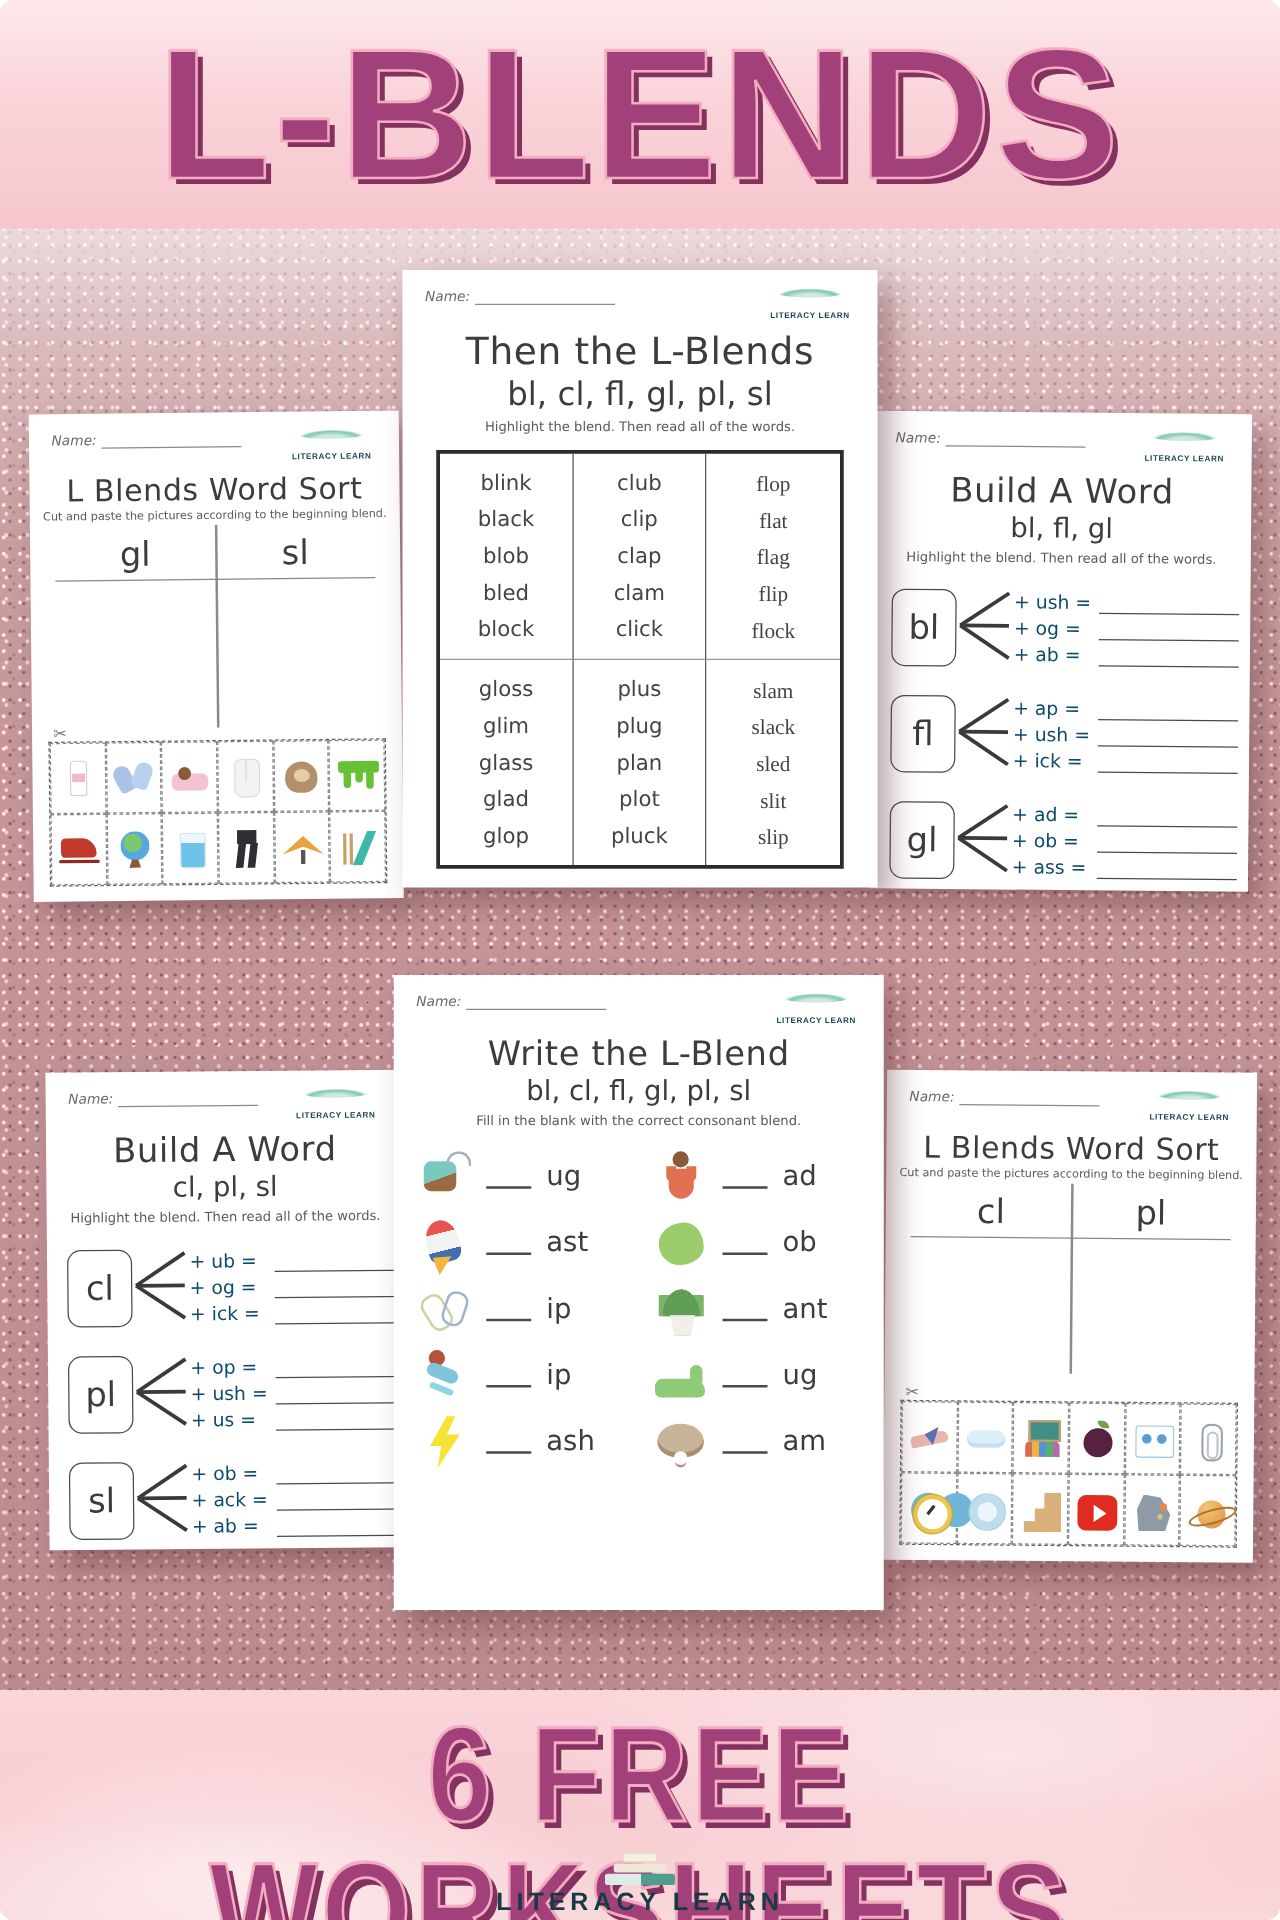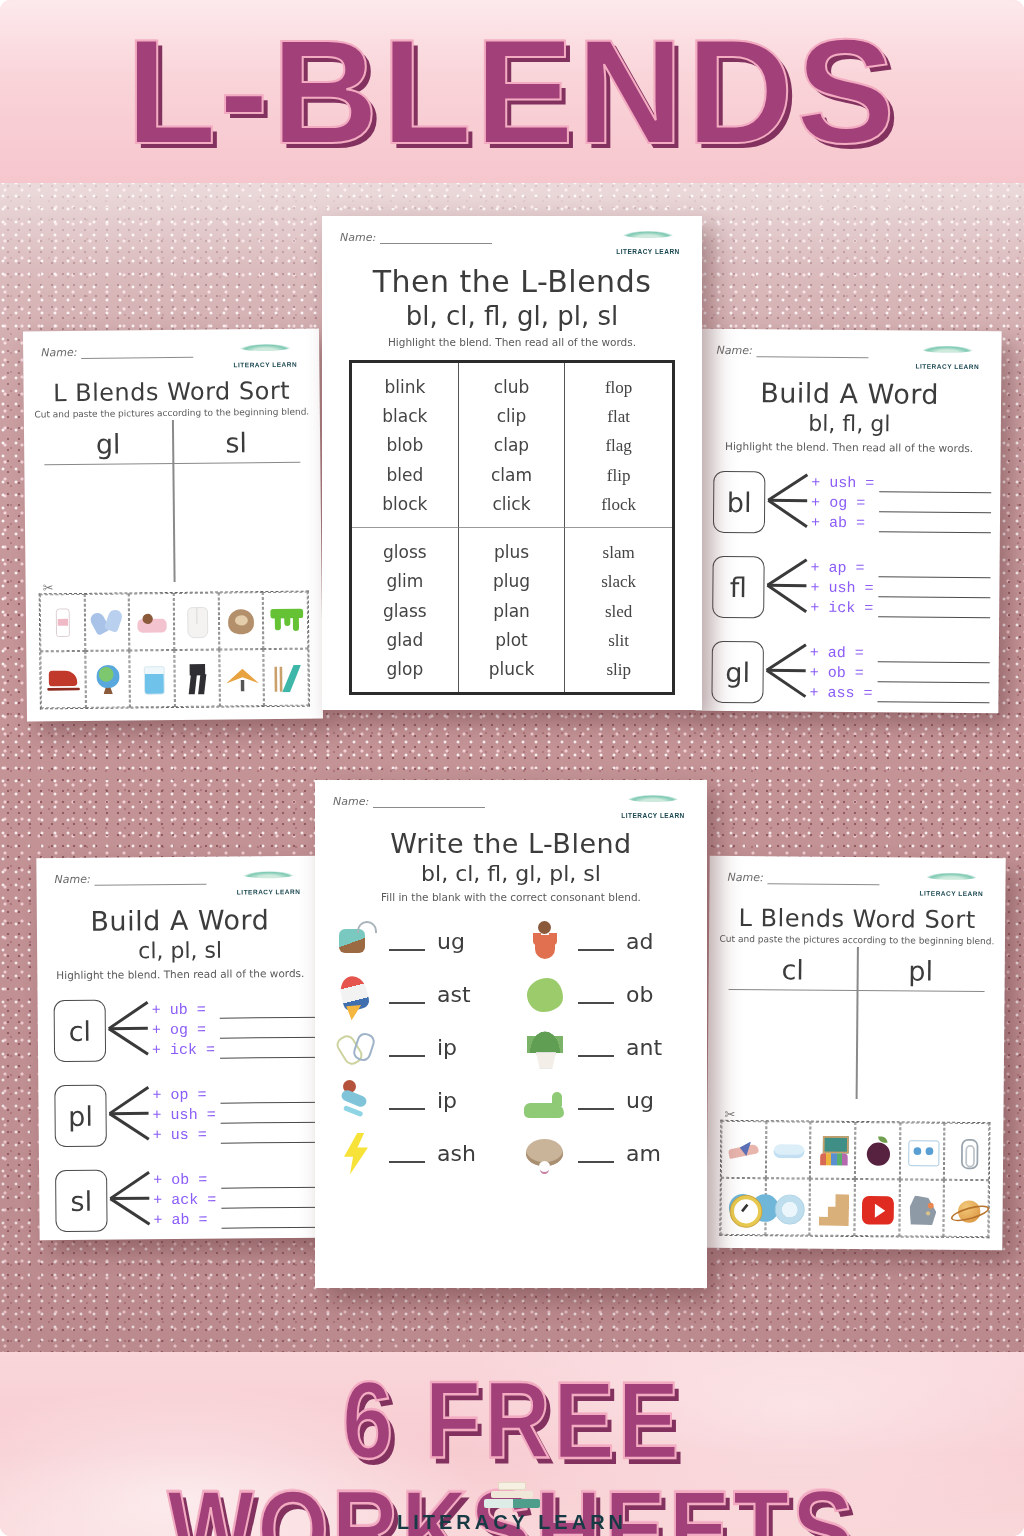--- a/index.html
+++ b/index.html
@@ -75,21 +75,21 @@
   .read-word{font-size:17px;line-height:1.72;color:#444;}
 
   
   .bg-col{padding:4px 0 0 16px;}
   .bg-row{display:flex;align-items:center;margin:11px 0 15px;}
   .blend-box{width:50px;height:60px;border:1.5px solid #4a4a4a;border-radius:11px;
     display:flex;align-items:center;justify-content:center;font-size:27px;color:#3c3c3c;flex:none;}
   .fan{flex:none;margin:0 2px;}
   .ends{flex:1;}
   .end-row{display:flex;align-items:flex-end;margin:3px 0;}
-  .end-label{font-size:15px;color:#8b5cf6;width:64px;flex:none;font-family:Liberation Mono, monospace;}
+  .end-label{font-size:15px;color:#0c4a6e;width:64px;flex:none;}
   .blank-line{flex:none;width:112px;border-bottom:1.5px solid #4a4a4a;height:13px;margin-left:4px;}
 
   
   .write-grid{display:flex;padding:12px 8px 0 20px;gap:14px;}
   .write-col{flex:1;}
   .write-row{display:flex;align-items:center;height:53px;gap:12px;text-align:right;}
   .blank-sm{width:36px;border-bottom:2px solid #4a4a4a;height:16px;flex:none;}
   .w-end{font-size:22px;color:#3d3d3d;}
 
   

